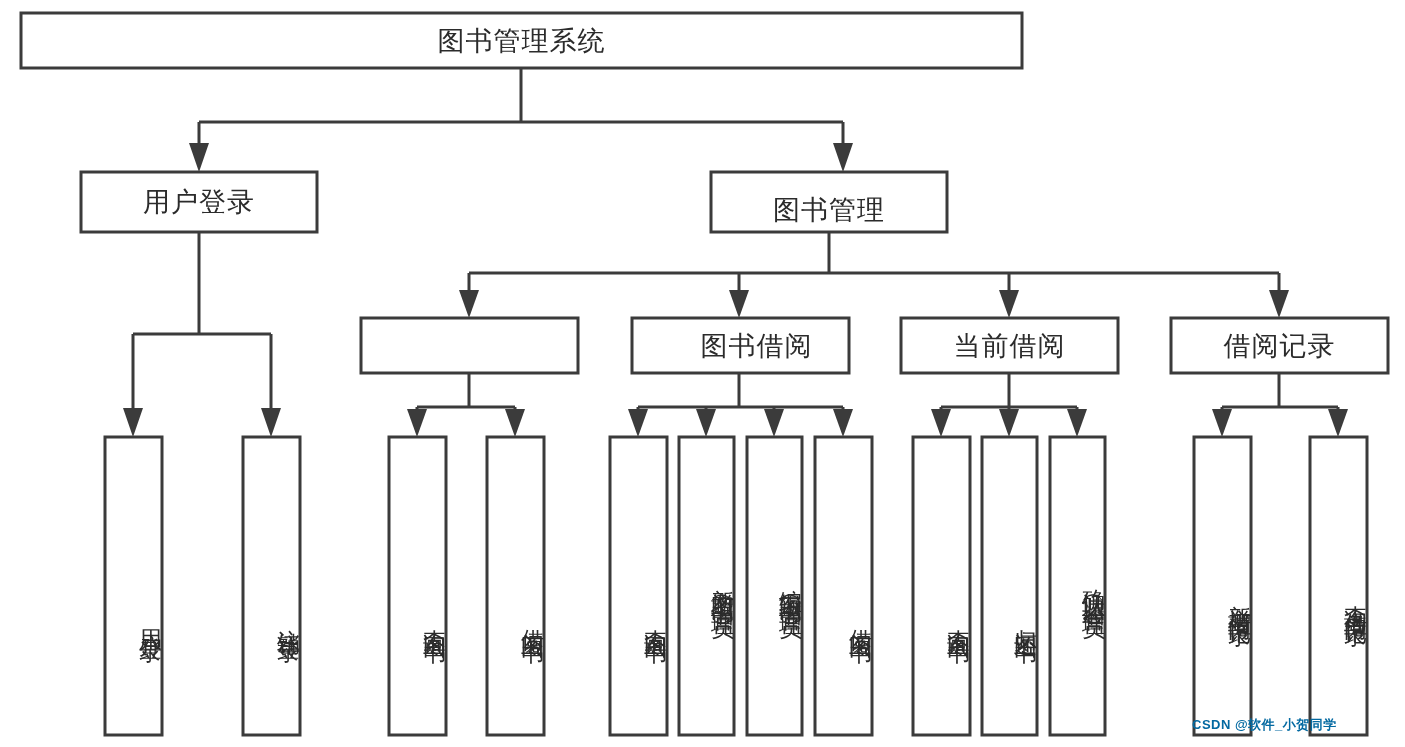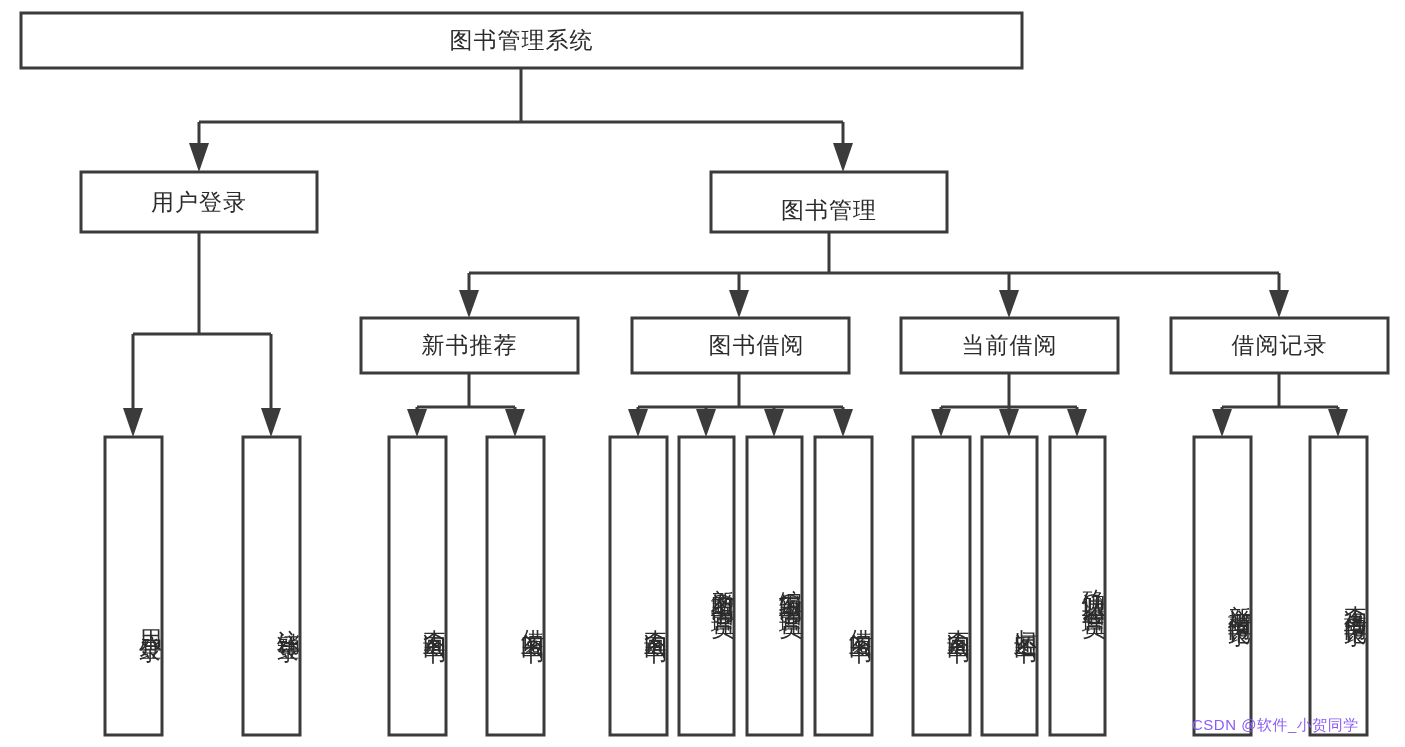--- a/index.html
+++ b/index.html
@@ -39,21 +39,21 @@
   .arrow-head {
     fill: #3b3b3b;
     stroke: none;
   }
   .node-label-h {
     position: absolute;
     display: flex;
     align-items: center;
     justify-content: center;
     color: #2b2b2b;
-    font-size: 23px;
+    font-size: 27px;
     letter-spacing: 1px;
     text-align: center;
     white-space: nowrap;
     pointer-events: none;
   }
   .node-label-v {
     position: absolute;
     display: flex;
     align-items: flex-start;
     justify-content: center;
@@ -61,24 +61,25 @@
     font-size: 23px;
     writing-mode: vertical-rl;
     text-orientation: upright;
     letter-spacing: 4px;
     line-height: 1;
     white-space: nowrap;
     pointer-events: none;
   }
   .watermark {
     position: absolute;
-    color: #8b5cf6;
-    font-size: 15px;
+    color: #0369a1;
+    font-size: 13px;
     letter-spacing: 0.5px;
     white-space: nowrap;
+    font-weight: bold;
   }
 </style>
 </head>
 <body>
 
 <div id="diagram-root">
 
   <svg id="flow-svg" viewBox="0 0 1405 747">
 
     <rect class="node-box" x="21" y="13" width="1001" height="55"></rect>
@@ -141,21 +142,20 @@
 
     <rect class="node-box" x="1194" y="437" width="57" height="298"></rect>
     <rect class="node-box" x="1310" y="437" width="57" height="298"></rect>
   </svg>
 
   <div class="node-label-h" style="left:21px; top:13px; width:1001px; height:55px;">图书管理系统</div>
 
   <div class="node-label-h" style="left:81px; top:172px; width:236px; height:60px;">用户登录</div>
   <div class="node-label-h" style="left:711px; top:172px; width:236px; height:76px;">图书管理</div>
 
-  <div class="node-label-h" style="left:361px; top:318px; width:217px; height:55px;">新书推荐</div>
   <div class="node-label-h" style="left:648px; top:318px; width:217px; height:55px;">图书借阅</div>
   <div class="node-label-h" style="left:901px; top:318px; width:217px; height:55px;">当前借阅</div>
   <div class="node-label-h" style="left:1171px; top:318px; width:217px; height:55px;">借阅记录</div>
 
   <div class="node-label-v" style="left:105px; top:503px; width:57px; height:232px;">用户登录</div>
   <div class="node-label-v" style="left:243px; top:503px; width:57px; height:232px;">注销登录</div>
 
   <div class="node-label-v" style="left:389px; top:503px; width:57px; height:232px;">查询图书</div>
   <div class="node-label-v" style="left:487px; top:503px; width:57px; height:232px;">借阅图书</div>
 

